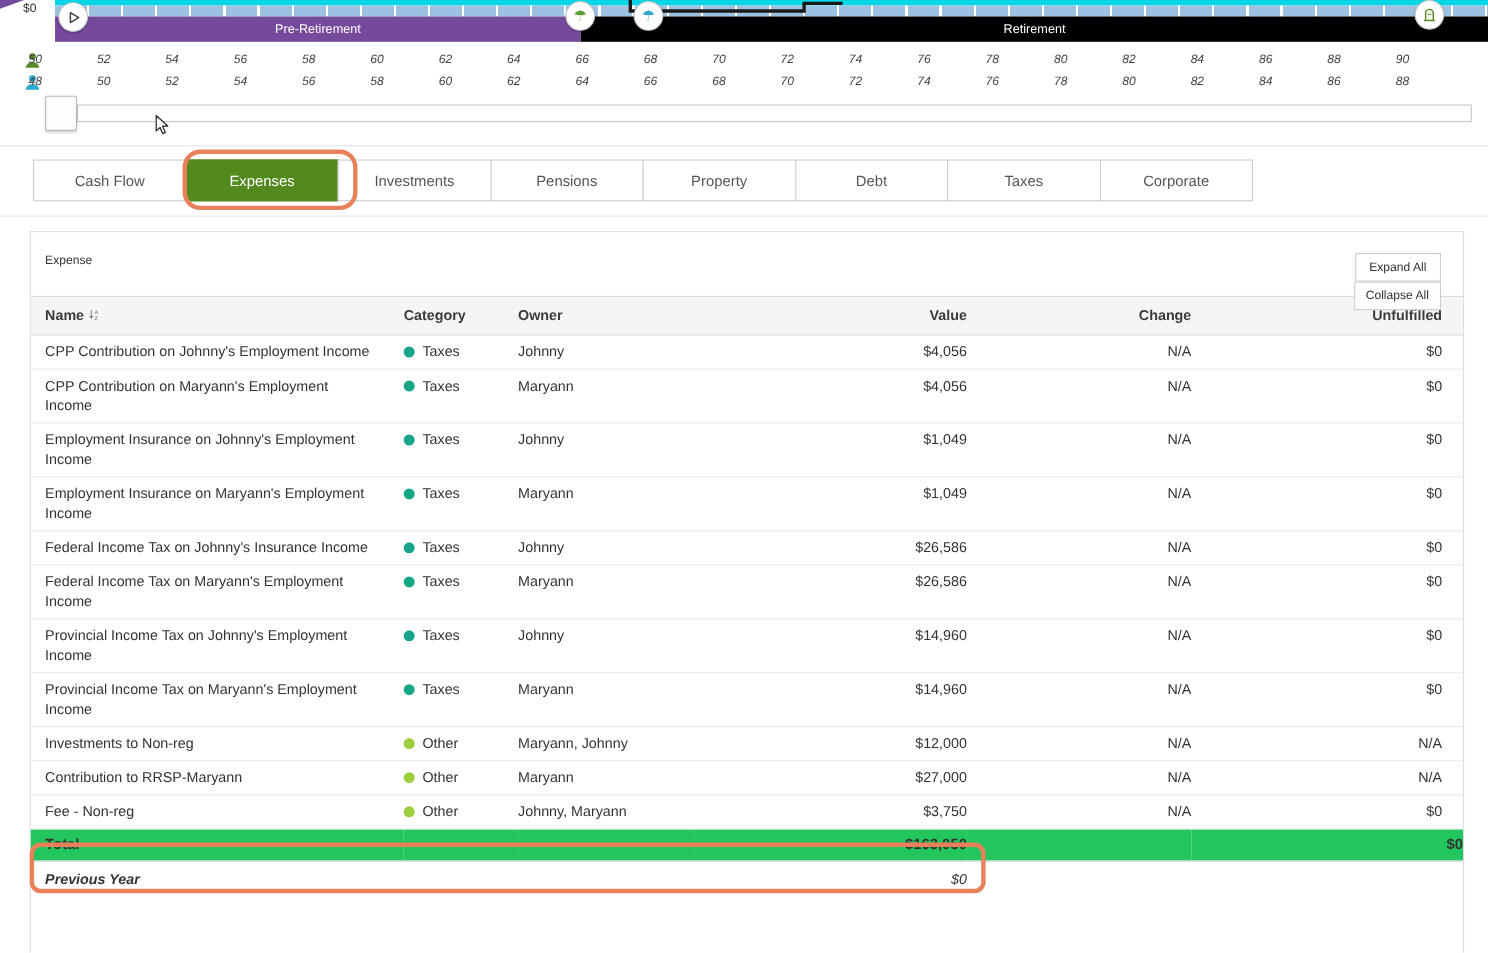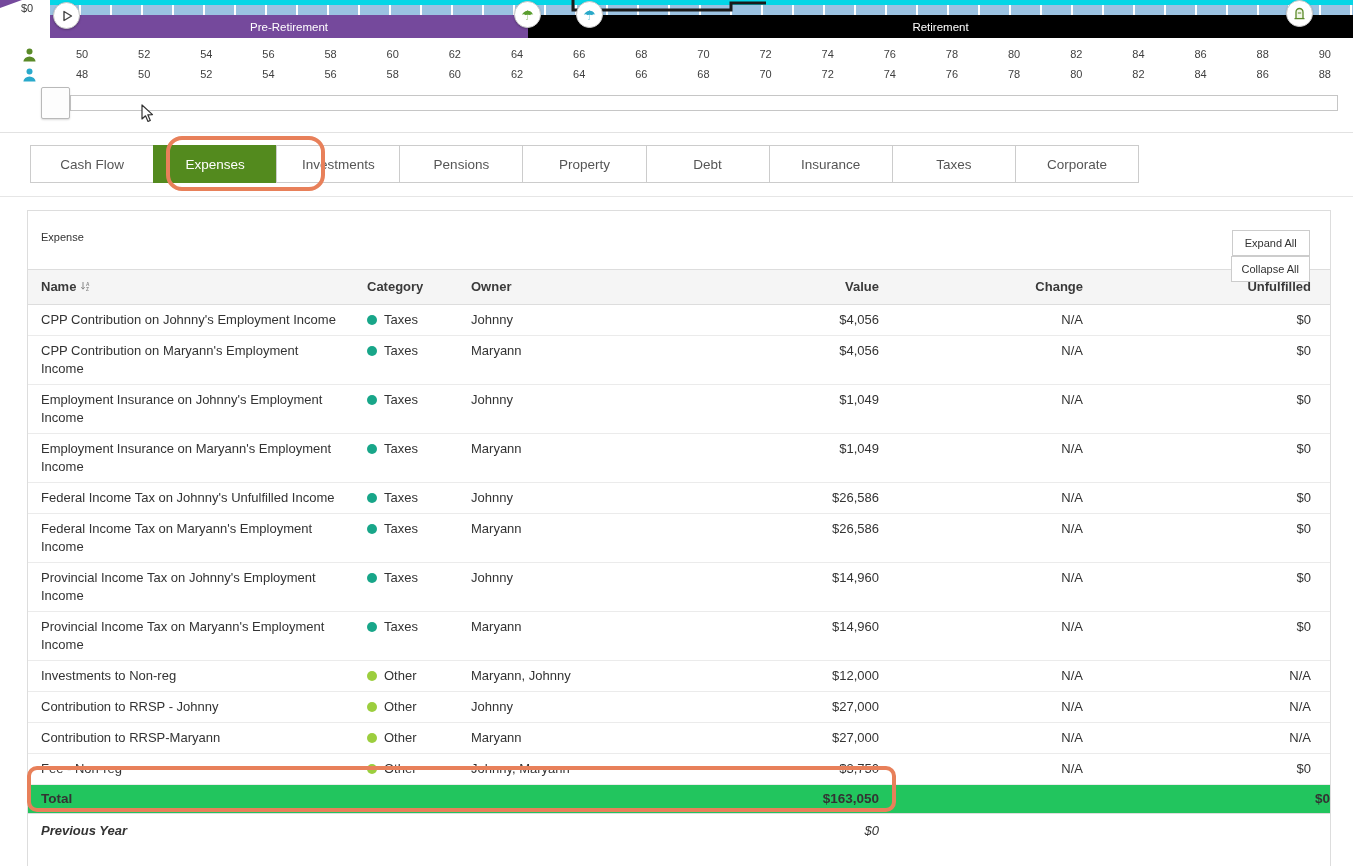--- a/index.html
+++ b/index.html
@@ -25,21 +25,21 @@
       border-radius:50%; display:flex; align-items:center; justify-content:center;
       box-shadow:0 1px 2px rgba(0,0,0,.25); z-index:5; }
   .icon-play { left:3px; top:2px; }
   .icon-umb1 { left:464px; top:1px; }
   .icon-umb2 { left:526px; top:1px; }
   .icon-grave { left:1236px; top:0px; }
   .umb { font-size:14px; line-height:1; font-family:"DejaVu Sans",sans-serif; }
   .age-row { position:absolute; left:26px; width:1305px; height:16px; display:flex; }
   .age-row.r1 { top:48px; }
   .age-row.r2 { top:68px; }
-  .age-row span { flex:1; text-align:right; font-size:11px; color:#3f3f3f; }
+  .age-row span { flex:1; text-align:left; font-size:11px; color:#3f3f3f;font-style:italic; }
   .person { position:absolute; left:22px; }
   .person.p1 { top:47px; }
   .person.p2 { top:67px; }
   .slider-track { position:absolute; left:70px; top:95px; width:1268px; height:16px;
       background:#fff; border:1px solid #c6c6c6; }
   .slider-handle { position:absolute; left:41px; top:87px; width:29px; height:32px; z-index:2;
       background:#fdfdfd; border:1px solid #b9b9b9; border-radius:2px; box-shadow:0 1px 2px rgba(0,0,0,.15); }
   .cursor { position:absolute; left:141px; top:104px; z-index:9; }
 
   
@@ -188,21 +188,20 @@
   </svg>
 </div>
 
 <div class="tabs">
     <div class="tab">Cash Flow</div>
     <div class="tab active" style="background: rgb(83, 138, 30); border-color: rgb(83, 138, 30);">Expenses</div>
     <div class="tab">Investments</div>
     <div class="tab">Pensions</div>
     <div class="tab">Property</div>
     <div class="tab">Debt</div>
-    <div class="tab">Insurance</div>
     <div class="tab">Taxes</div>
     <div class="tab">Corporate</div>
   </div>
 <div class="divider2"></div>
 
 <div class="card">
   <div class="card-head">
     <span class="card-title">Expense</span>
     <div class="head-btns">
       <button class="btn">Expand All</button>
@@ -282,21 +281,21 @@
               <span class="dot" style="background: rgb(24, 166, 137);"></span>
               <span class="cat-label">Taxes</span>
             </span>
           </td>
     <td class="owner">Maryann</td>
     <td class="r val">$1,049</td>
     <td class="r chg">N/A</td>
     <td class="r unf">$0</td>
   </tr>
         <tr>
-    <td class="name pad-l"><span class="name-inner">Federal Income Tax on Johnny's Unfulfilled Income</span></td>
+    <td class="name pad-l"><span class="name-inner">Federal Income Tax on Johnny's Insurance Income</span></td>
     <td>
             <span class="cat-wrap">
               <span class="dot" style="background: rgb(24, 166, 137);"></span>
               <span class="cat-label">Taxes</span>
             </span>
           </td>
     <td class="owner">Johnny</td>
     <td class="r val">$26,586</td>
     <td class="r chg">N/A</td>
     <td class="r unf">$0</td>
@@ -343,33 +342,20 @@
         <tr>
     <td class="name pad-l"><span class="name-inner">Investments to Non-reg</span></td>
     <td>
             <span class="cat-wrap">
               <span class="dot" style="background: rgb(156, 206, 62);"></span>
               <span class="cat-label">Other</span>
             </span>
           </td>
     <td class="owner">Maryann, Johnny</td>
     <td class="r val">$12,000</td>
-    <td class="r chg">N/A</td>
-    <td class="r unf">N/A</td>
-  </tr>
-        <tr>
-    <td class="name pad-l"><span class="name-inner">Contribution to RRSP - Johnny</span></td>
-    <td>
-            <span class="cat-wrap">
-              <span class="dot" style="background: rgb(156, 206, 62);"></span>
-              <span class="cat-label">Other</span>
-            </span>
-          </td>
-    <td class="owner">Johnny</td>
-    <td class="r val">$27,000</td>
     <td class="r chg">N/A</td>
     <td class="r unf">N/A</td>
   </tr>
         <tr>
     <td class="name pad-l"><span class="name-inner">Contribution to RRSP-Maryann</span></td>
     <td>
             <span class="cat-wrap">
               <span class="dot" style="background: rgb(156, 206, 62);"></span>
               <span class="cat-label">Other</span>
             </span>

